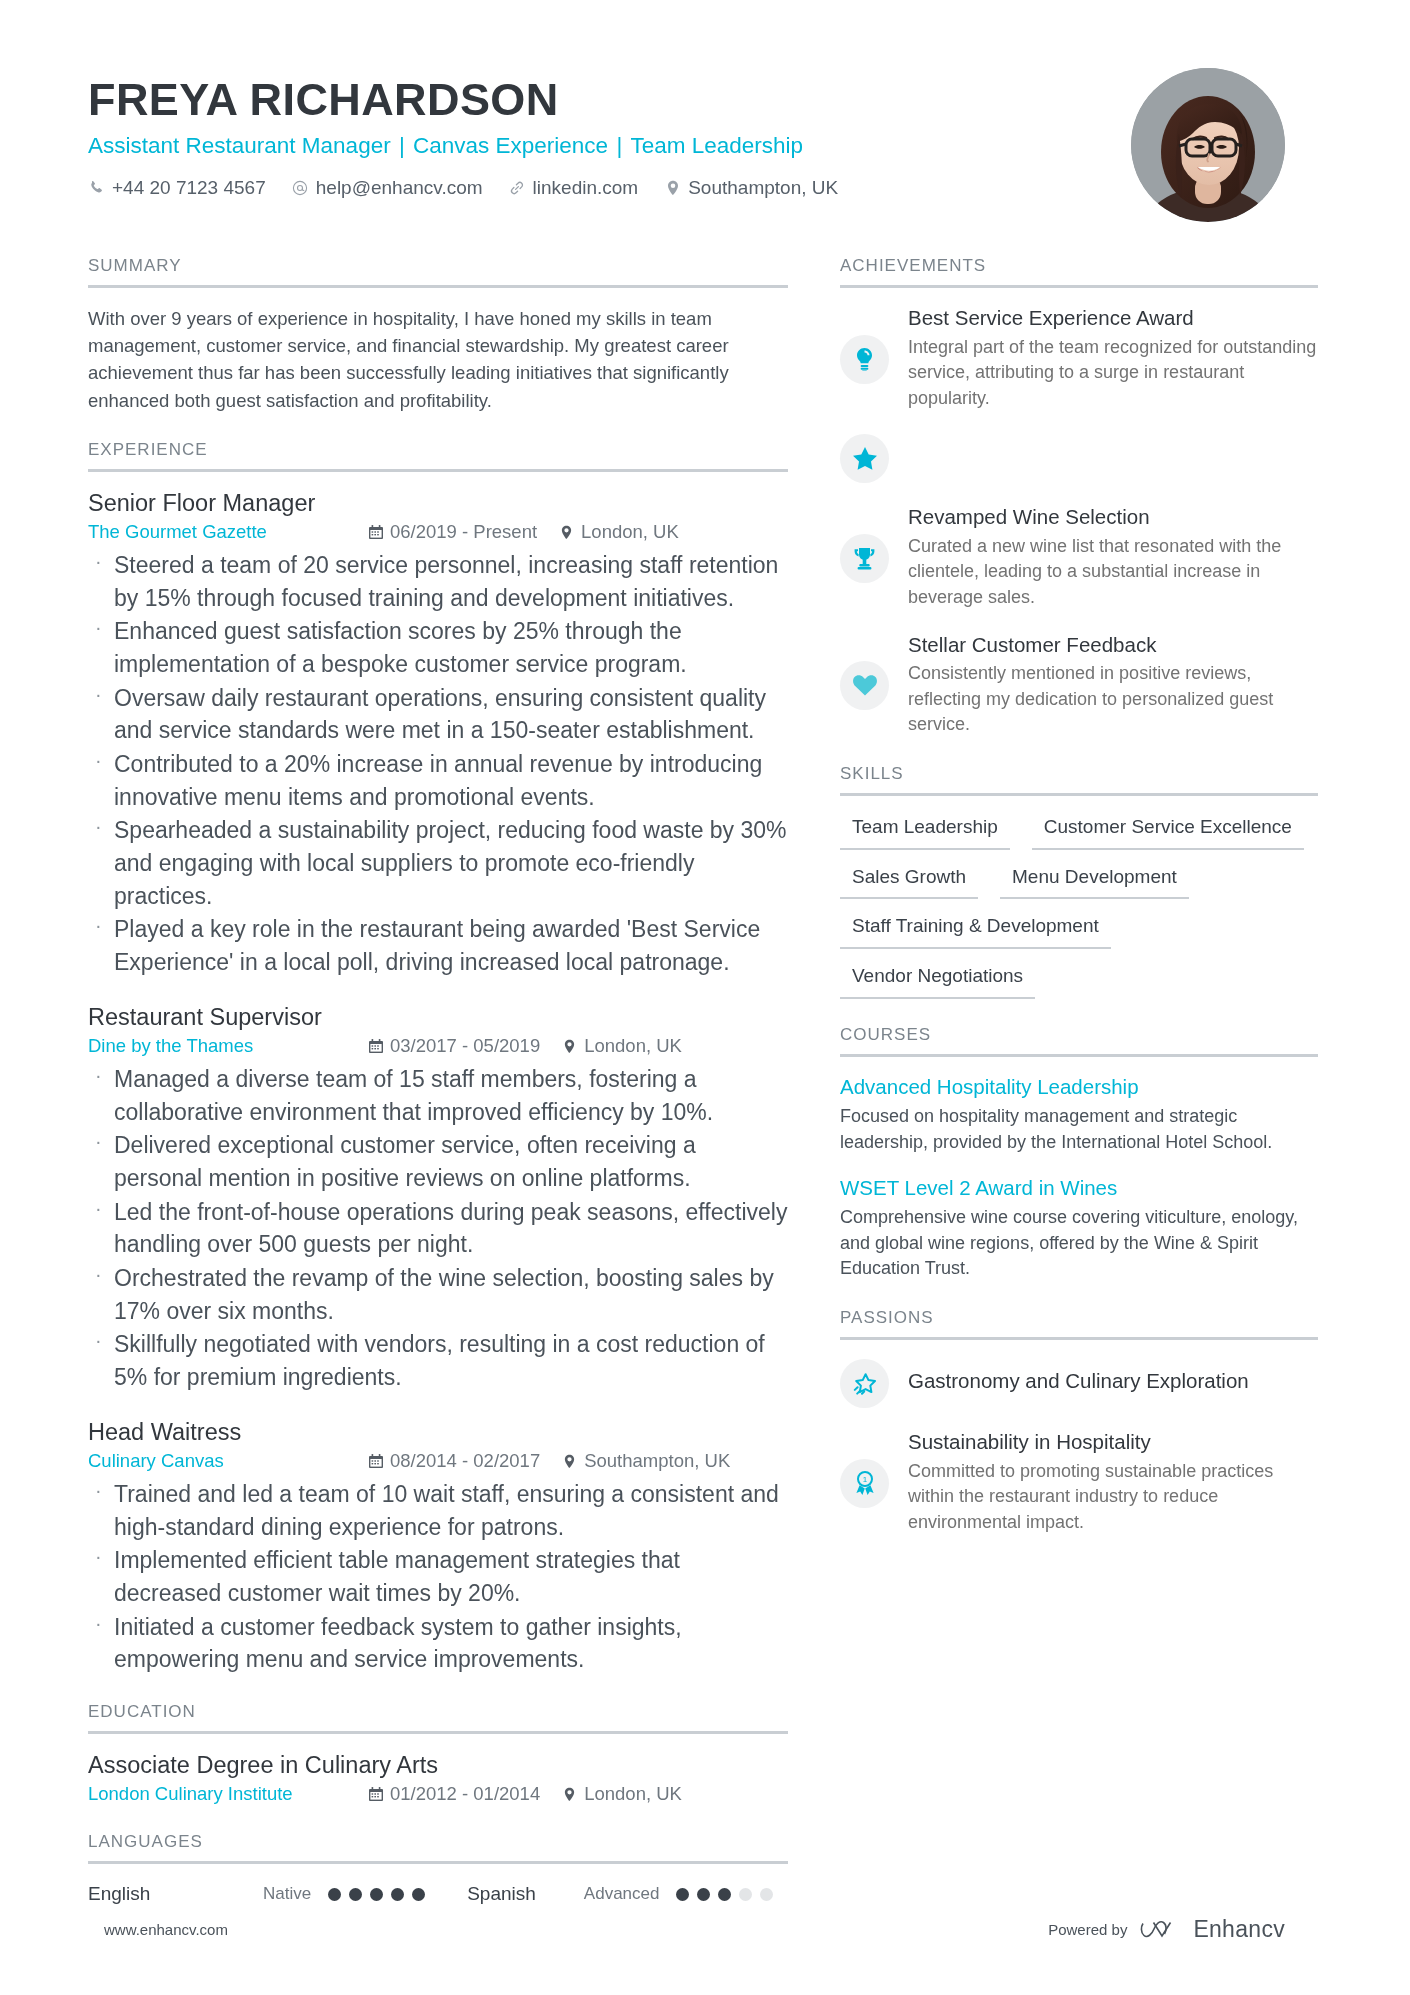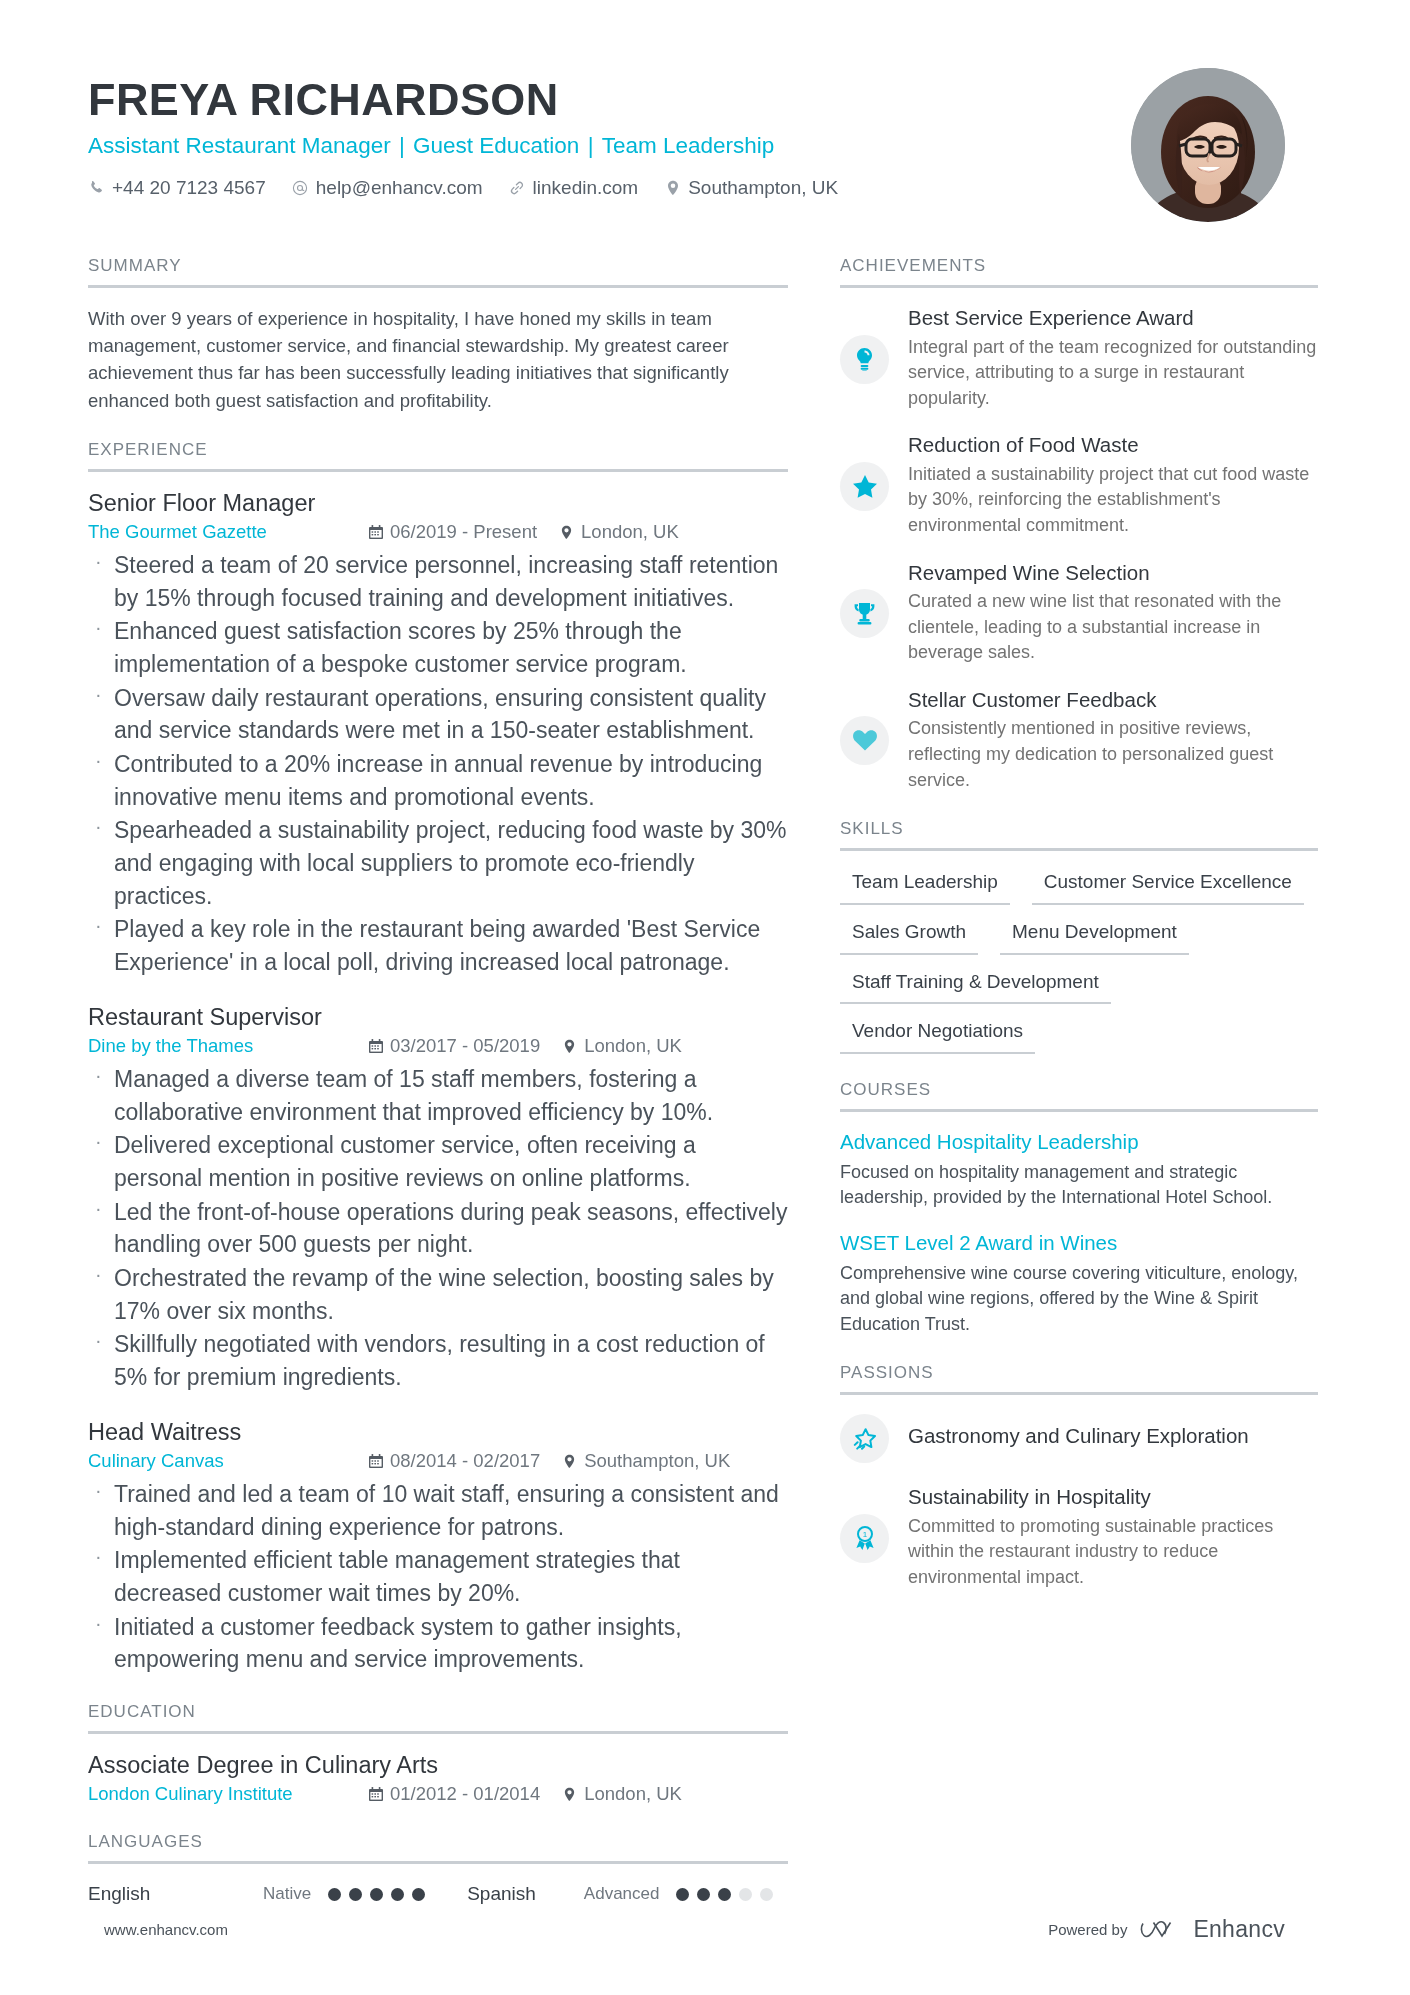--- a/index.html
+++ b/index.html
@@ -290,21 +290,21 @@
 </style>
 </head>
 <body>
 
 <div class="page">
 
   <div class="header">
     <div class="header-left">
       <div class="name">FREYA RICHARDSON</div>
       <div class="headline">
-        <span>Assistant Restaurant Manager</span><span class="divider"> | </span><span>Guest Education</span><span class="divider"> | </span><span>Team Leadership</span>
+        <span>Assistant Restaurant Manager</span><span class="divider"> | </span><span>Canvas Experience</span><span class="divider"> | </span><span>Team Leadership</span>
       </div>
       <div class="contact-row">
 
         <div class="contact-item">
           <span class="ci">
             <svg width="15" height="15" viewBox="0 0 16 16" fill="currentColor">
                 <path d="M3.3 1.3c.3-.3.8-.4 1.1-.1l.2.2 1.6 2c.3.3.3.8 0 1.1l-.9.9c-.2.2-.2.4-.1.6.3.7.8 1.5 1.5 2.2.7.7 1.5 1.2 2.2 1.5.2.1.4 0 .6-.1l.9-.9c.3-.3.8-.3 1.1 0l2 1.6c.4.3.4.9.1 1.3l-.9.9c-.6.6-1.5.9-2.4.7-1.6-.3-3.3-1.4-4.8-2.9C3.9 8.8 2.8 7.1 2.5 5.5c-.2-.9.1-1.8.7-2.4l.1-1.8z"></path>
               </svg>
           </span>
           <span>+44 20 7123 4567</span>
@@ -620,24 +620,20 @@
             <div class="entry-desc">Integral part of the team recognized for outstanding service, attributing to a surge in restaurant popularity.</div>
           </div>
         </div>
 
         <div class="icon-entry">
           <div class="icon-circle">
             <svg width="24" height="23" viewBox="0 0 24 23" fill="#00b6d6">
                 <path d="M12 0l3.7 7.5 8.3 1.2-6 5.8 1.4 8.2L12 18.9 4.6 22.7 6 14.5 0 8.7l8.3-1.2z"></path>
               </svg>
           </div>
-          <div class="icon-body">
-            <div class="entry-title">Reduction of Food Waste</div>
-            <div class="entry-desc">Initiated a sustainability project that cut food waste by 30%, reinforcing the establishment's environmental commitment.</div>
-          </div>
         </div>
 
         <div class="icon-entry">
           <div class="icon-circle">
             <svg width="23" height="23" viewBox="0 0 23 23" fill="#00b6d6">
                 <path d="M6 1h11v6.5c0 3-2.5 5.5-5.5 5.5S6 10.5 6 7.5V1z"></path>
                 <path d="M5 2.2H1.6v2.3c0 2.6 1.8 4.6 4 4.9V7.1c-1-.3-1.7-1.3-1.7-2.5V4.3H5V2.2z"></path>
                 <path d="M18 2.2h3.4v2.3c0 2.6-1.8 4.6-4 4.9V7.1c1-.3 1.7-1.3 1.7-2.5V4.3H18V2.2z"></path>
                 <rect x="9.7" y="12.4" width="3.6" height="4.6"></rect>
                 <rect x="6.3" y="17" width="10.4" height="2.5" rx="1"></rect>

